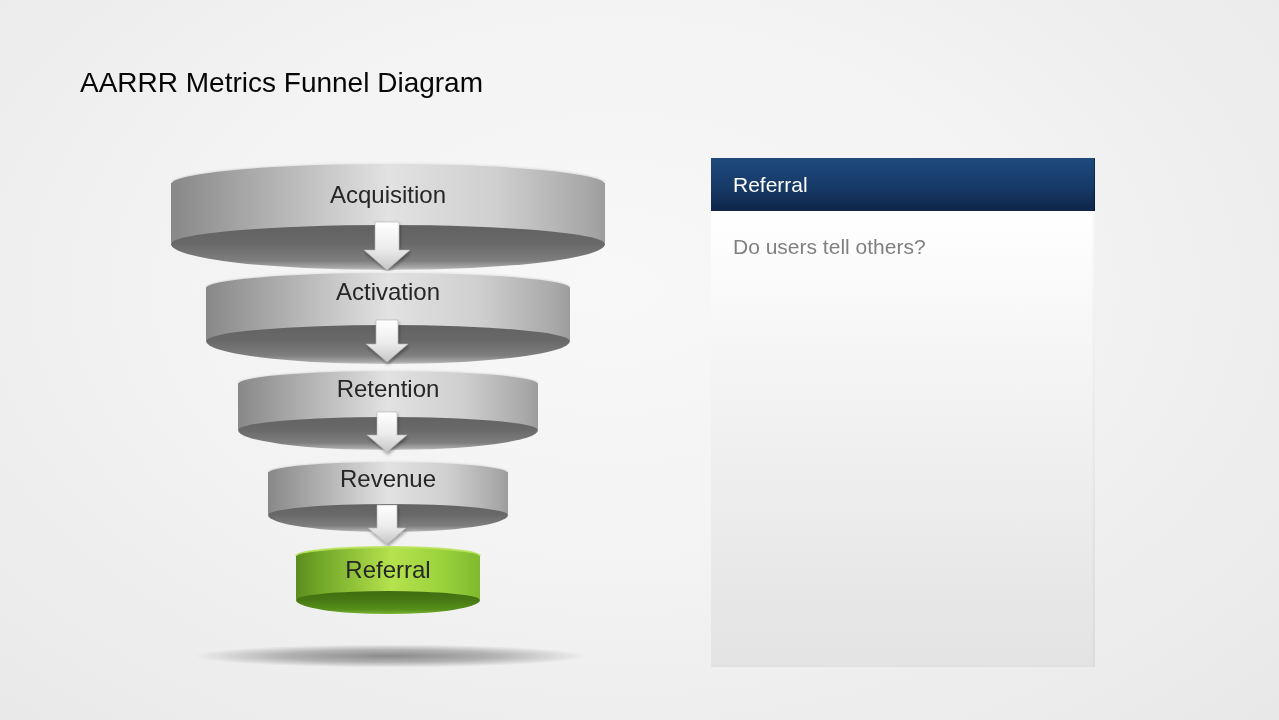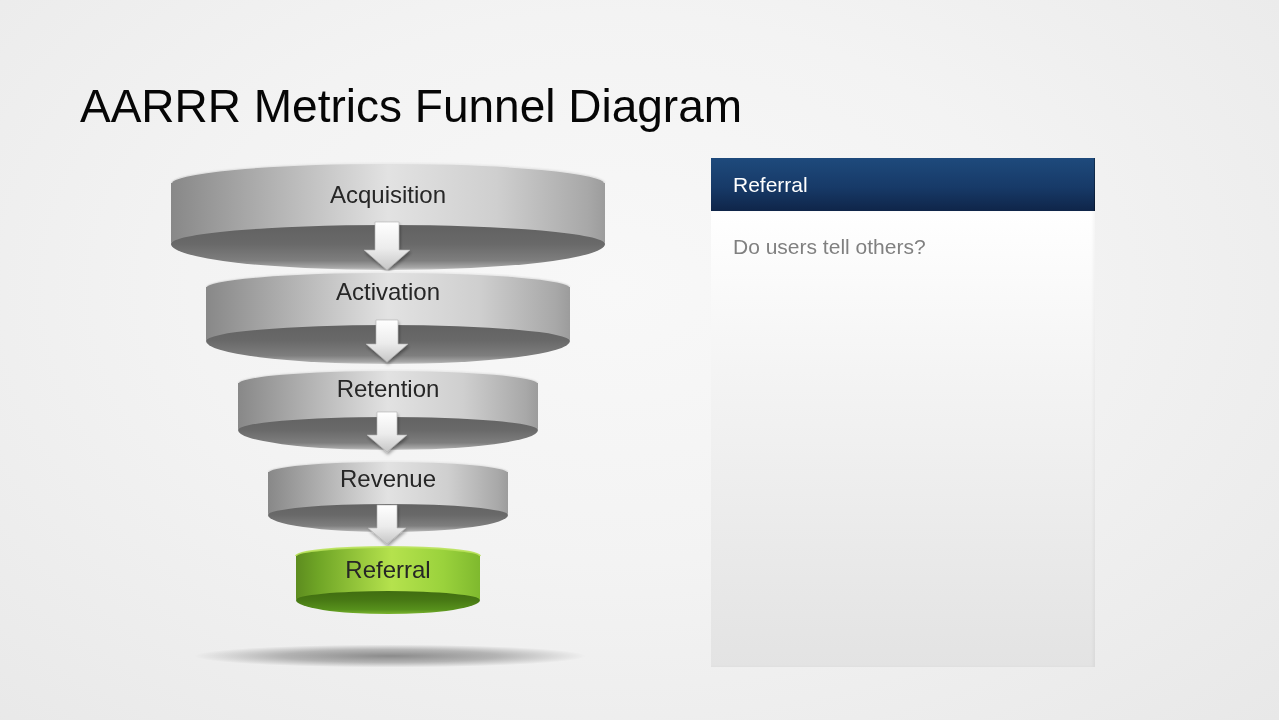--- a/index.html
+++ b/index.html
@@ -11,21 +11,21 @@
     height: 720px;
     overflow: hidden;
     position: relative;
     font-family: "Liberation Sans", sans-serif;
     background: radial-gradient(ellipse at 48% 40%, #f8f8f8 0%, #f3f3f3 45%, #e8e8e8 100%);
   }
   .slide-title {
     position: absolute;
     left: 80px;
     top: 48px;
-    font-size: 46px;
+    font-size: 28px;
     font-weight: 400;
     color: #060606;
     letter-spacing: 0px;
     white-space: nowrap;
     text-align: right;
   }
   .funnel-svg {
     position: absolute;
     left: 150px;
     top: 150px;

